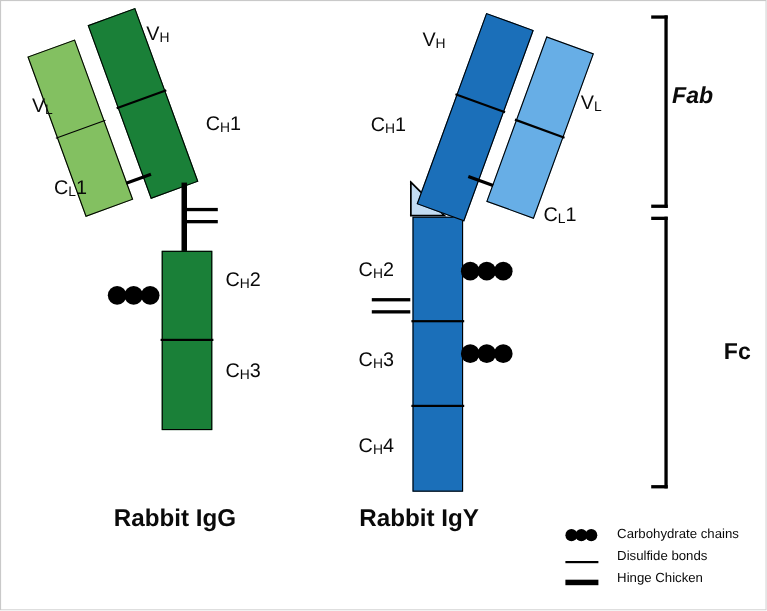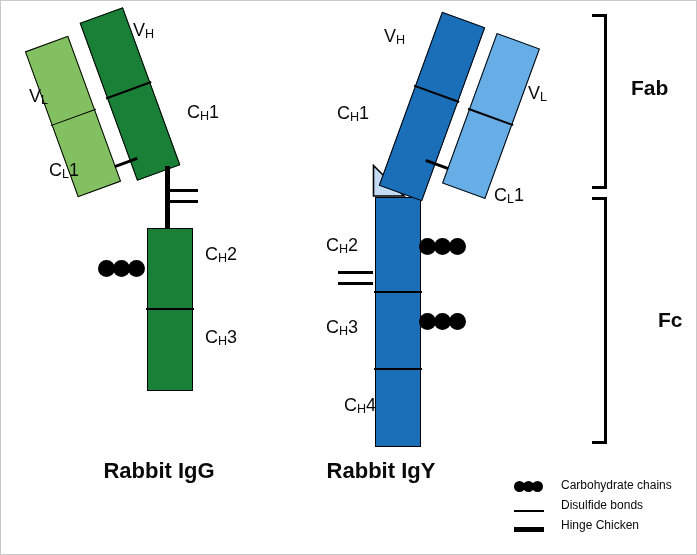--- a/index.html
+++ b/index.html
@@ -104,27 +104,27 @@
     <span class="carb"></span>
     <span class="carb"></span>
   </div>
 
   <div class="dlabel" style="left:383px;top:26px;"><span>V</span><span class="sub">H</span><span></span></div>
   <div class="dlabel" style="left:336px;top:103px;"><span>C</span><span class="sub">H</span><span>1</span></div>
   <div class="dlabel" style="left:527px;top:83px;"><span>V</span><span class="sub">L</span><span></span></div>
   <div class="dlabel" style="left:493px;top:185px;"><span>C</span><span class="sub">L</span><span>1</span></div>
   <div class="dlabel" style="left:325px;top:235px;"><span>C</span><span class="sub">H</span><span>2</span></div>
   <div class="dlabel" style="left:325px;top:317px;"><span>C</span><span class="sub">H</span><span>3</span></div>
-  <div class="dlabel" style="left:343px;top:395px;"><span>C</span><span class="sub">H</span><span>4</span></div>
+  <div class="dlabel" style="left:325px;top:395px;"><span>C</span><span class="sub">H</span><span>4</span></div>
 
   <div class="fig-title" style="left:295px;top:457px;">Rabbit IgY</div>
 
   <div class="bracket" style="top:13px;height:175px;"></div>
   <div class="bracket" style="top:196px;height:247px;"></div>
-  <div class="region-label" style="left:630px;top:75px;">Fab</div>
+  <div class="region-label" style="left:610px;top:75px;font-style:italic;">Fab</div>
   <div class="region-label" style="left:657px;top:307px;">Fc</div>
 
   <div class="legend">
     <div class="legend-row">
       <span class="legend-sym">
         <span class="carb-sm"></span>
         <span class="carb-sm"></span>
         <span class="carb-sm"></span>
       </span>
       <span class="legend-text">Carbohydrate chains</span>

